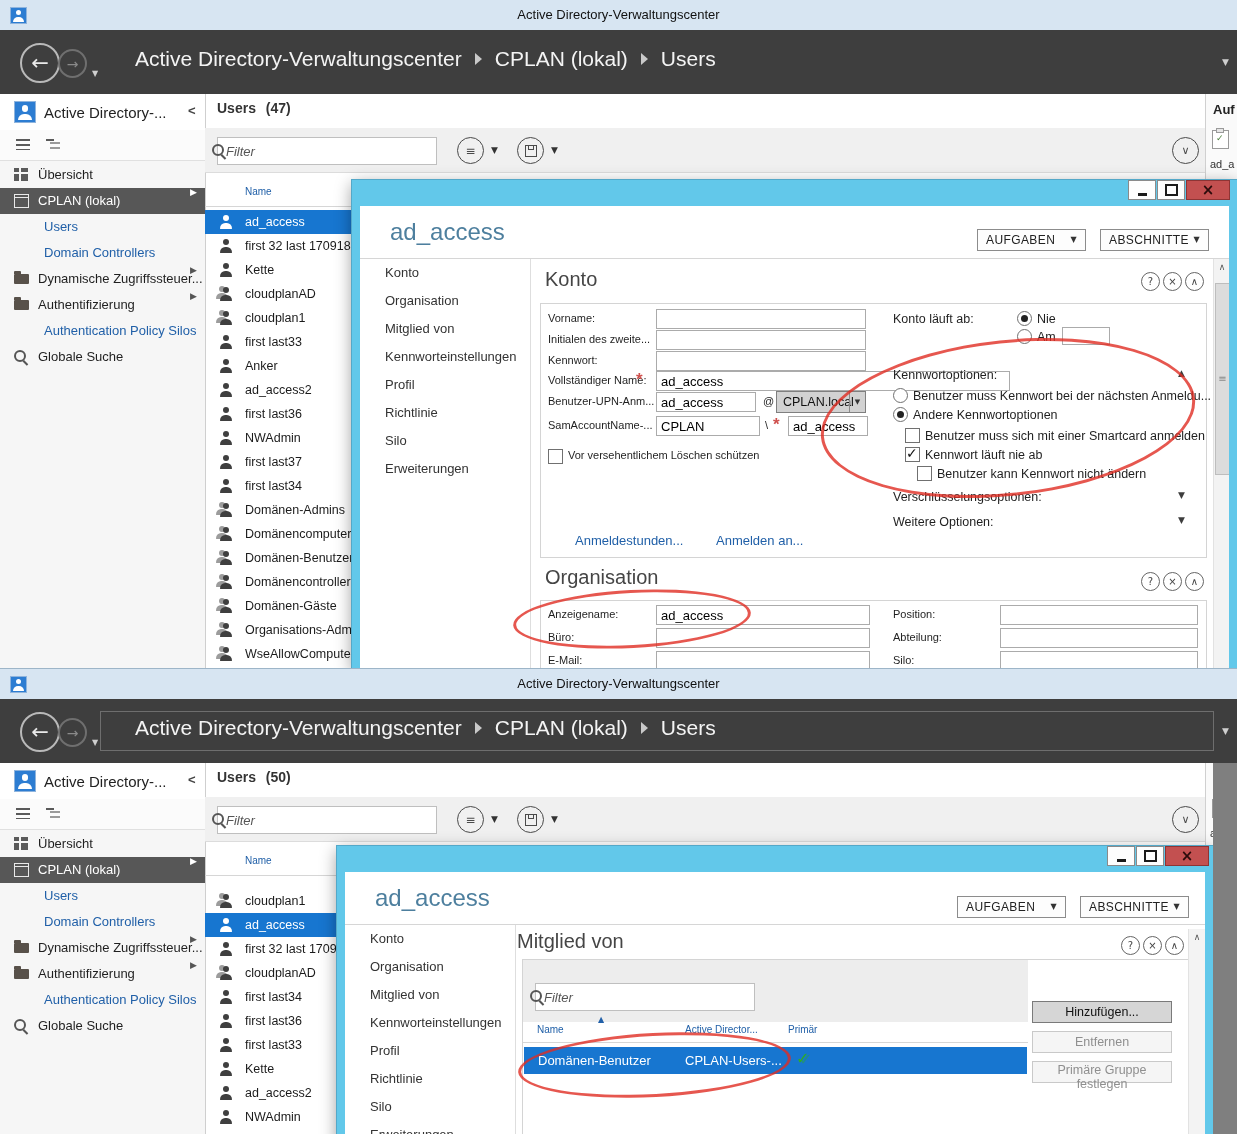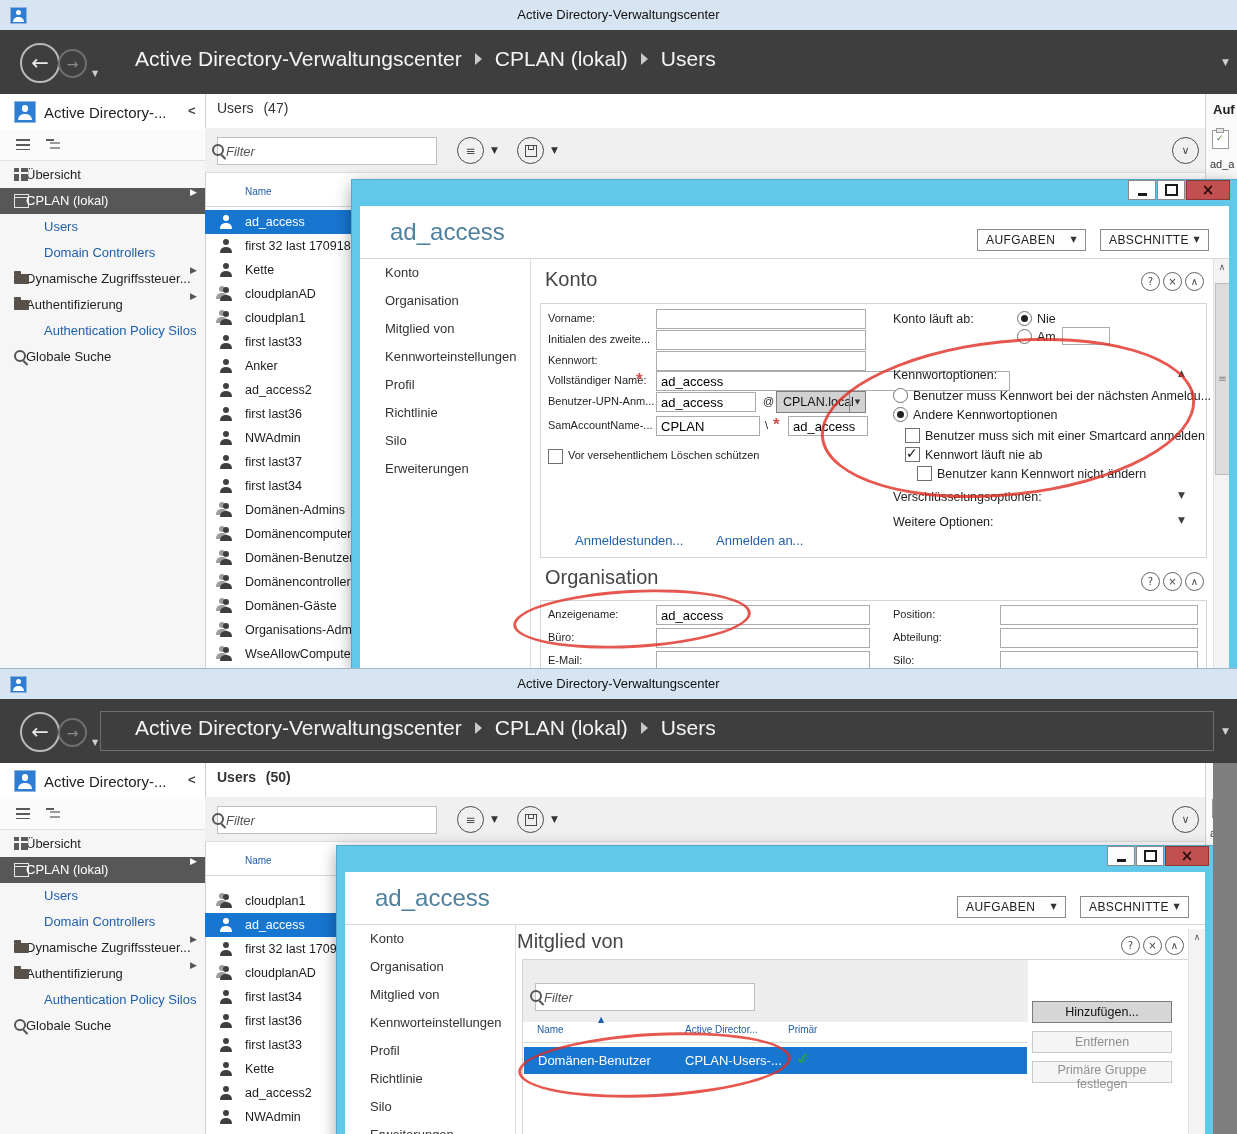--- a/index.html
+++ b/index.html
@@ -19,21 +19,21 @@
   .g{display:inline-flex;align-items:center;justify-content:center;font-family:"DejaVu Sans",sans-serif;line-height:1}
   .g::after{content:attr(data-glyph)}
   .crumb{display:flex;align-items:center;gap:13px;color:#f4f4f4;font-size:21px;font-weight:300;white-space:nowrap}
   .csep{width:0;height:0;border-left:7px solid #c9c9c9;border-top:6px solid transparent;border-bottom:6px solid transparent}
 
   
   .sidebar{position:absolute;left:0;top:94px;bottom:0;width:205px;background:#f6f6f6;border-right:1px solid #cfcfcf}
   .sbhead{position:absolute;left:0;top:0;width:100%;height:36px;background:#fff;border-bottom:4px solid #4c1d95}
   .sbtabs{position:absolute;left:0;top:36px;width:100%;height:30px;background:#fbfbfb;border-bottom:1px solid #e0e0e0}
   .sbitems{position:absolute;left:0;top:68px;width:100%}
-  .sbitem{position:relative;height:26px;line-height:26px;padding-left:26px;color:#1f1f1f;cursor:default;white-space:nowrap}
+  .sbitem{position:relative;height:26px;line-height:26px;padding-left:38px;color:#1f1f1f;cursor:default;white-space:nowrap}
   .sbitem .sicon{position:absolute;left:14px;top:6px}
   .sbitem .sarrow{display:none;position:absolute;right:8px;top:0;font-size:9px;color:#555;font-family:"DejaVu Sans",sans-serif}
   .sbitem.arrow .sarrow{display:block}
   .sbitem.k-link{color:#2160a8;padding-left:44px}
   .sbitem.selected{background:#575757;color:#fff}
   .sbitem.selected .sarrow{color:#fff}
   
   .i-grid{width:14px;height:13px;background:#5a5a5a;position:relative;display:inline-block}
   .i-grid::after{content:"";position:absolute;inset:0;
      background:linear-gradient(to right,transparent 5px,#f6f6f6 5px 7px,transparent 7px),
@@ -215,21 +215,21 @@
         </div>
 
         <div class="sbitem k-search">
           <span class="sicon i-mag"></span>
           <span class="slabel">Globale Suche</span>
           
         </div>
       </div>
   </div>
 
-  <div class="abs" style="left:217px;top:100px;font-weight:normal;font-size:14px;color:#333">
+  <div class="abs" style="left:217px;top:100px;font-weight:bold;font-size:14px;color:#333">
     <span>Users</span>
     <span style="margin-left:6px">(47)</span>
   </div>
   <div class="band" style="left:205px;top:128px;width:1000px;height:44px">
     <div class="filterbox" style="left:12px;top:9px;width:218px;height:26px">
       <input placeholder="Filter" style="">
       <span class="i-mag abs" style="right:6px;top:6px"></span>
     </div>
     <span class="circbtn" style="left:252px;top:9px">
           <span class="g" data-glyph="≡" style="font-size:12px"></span>

